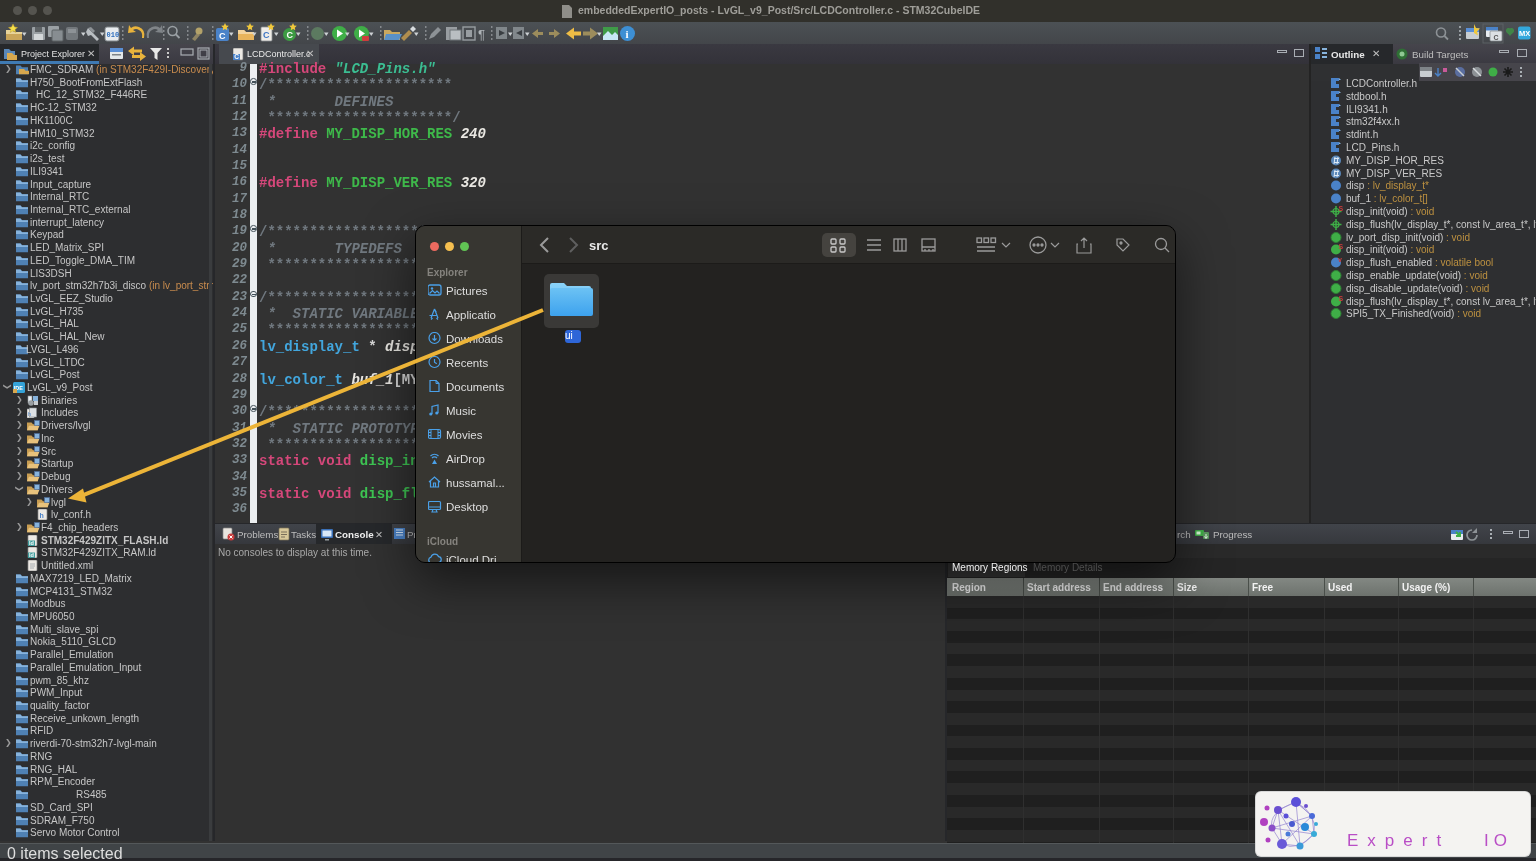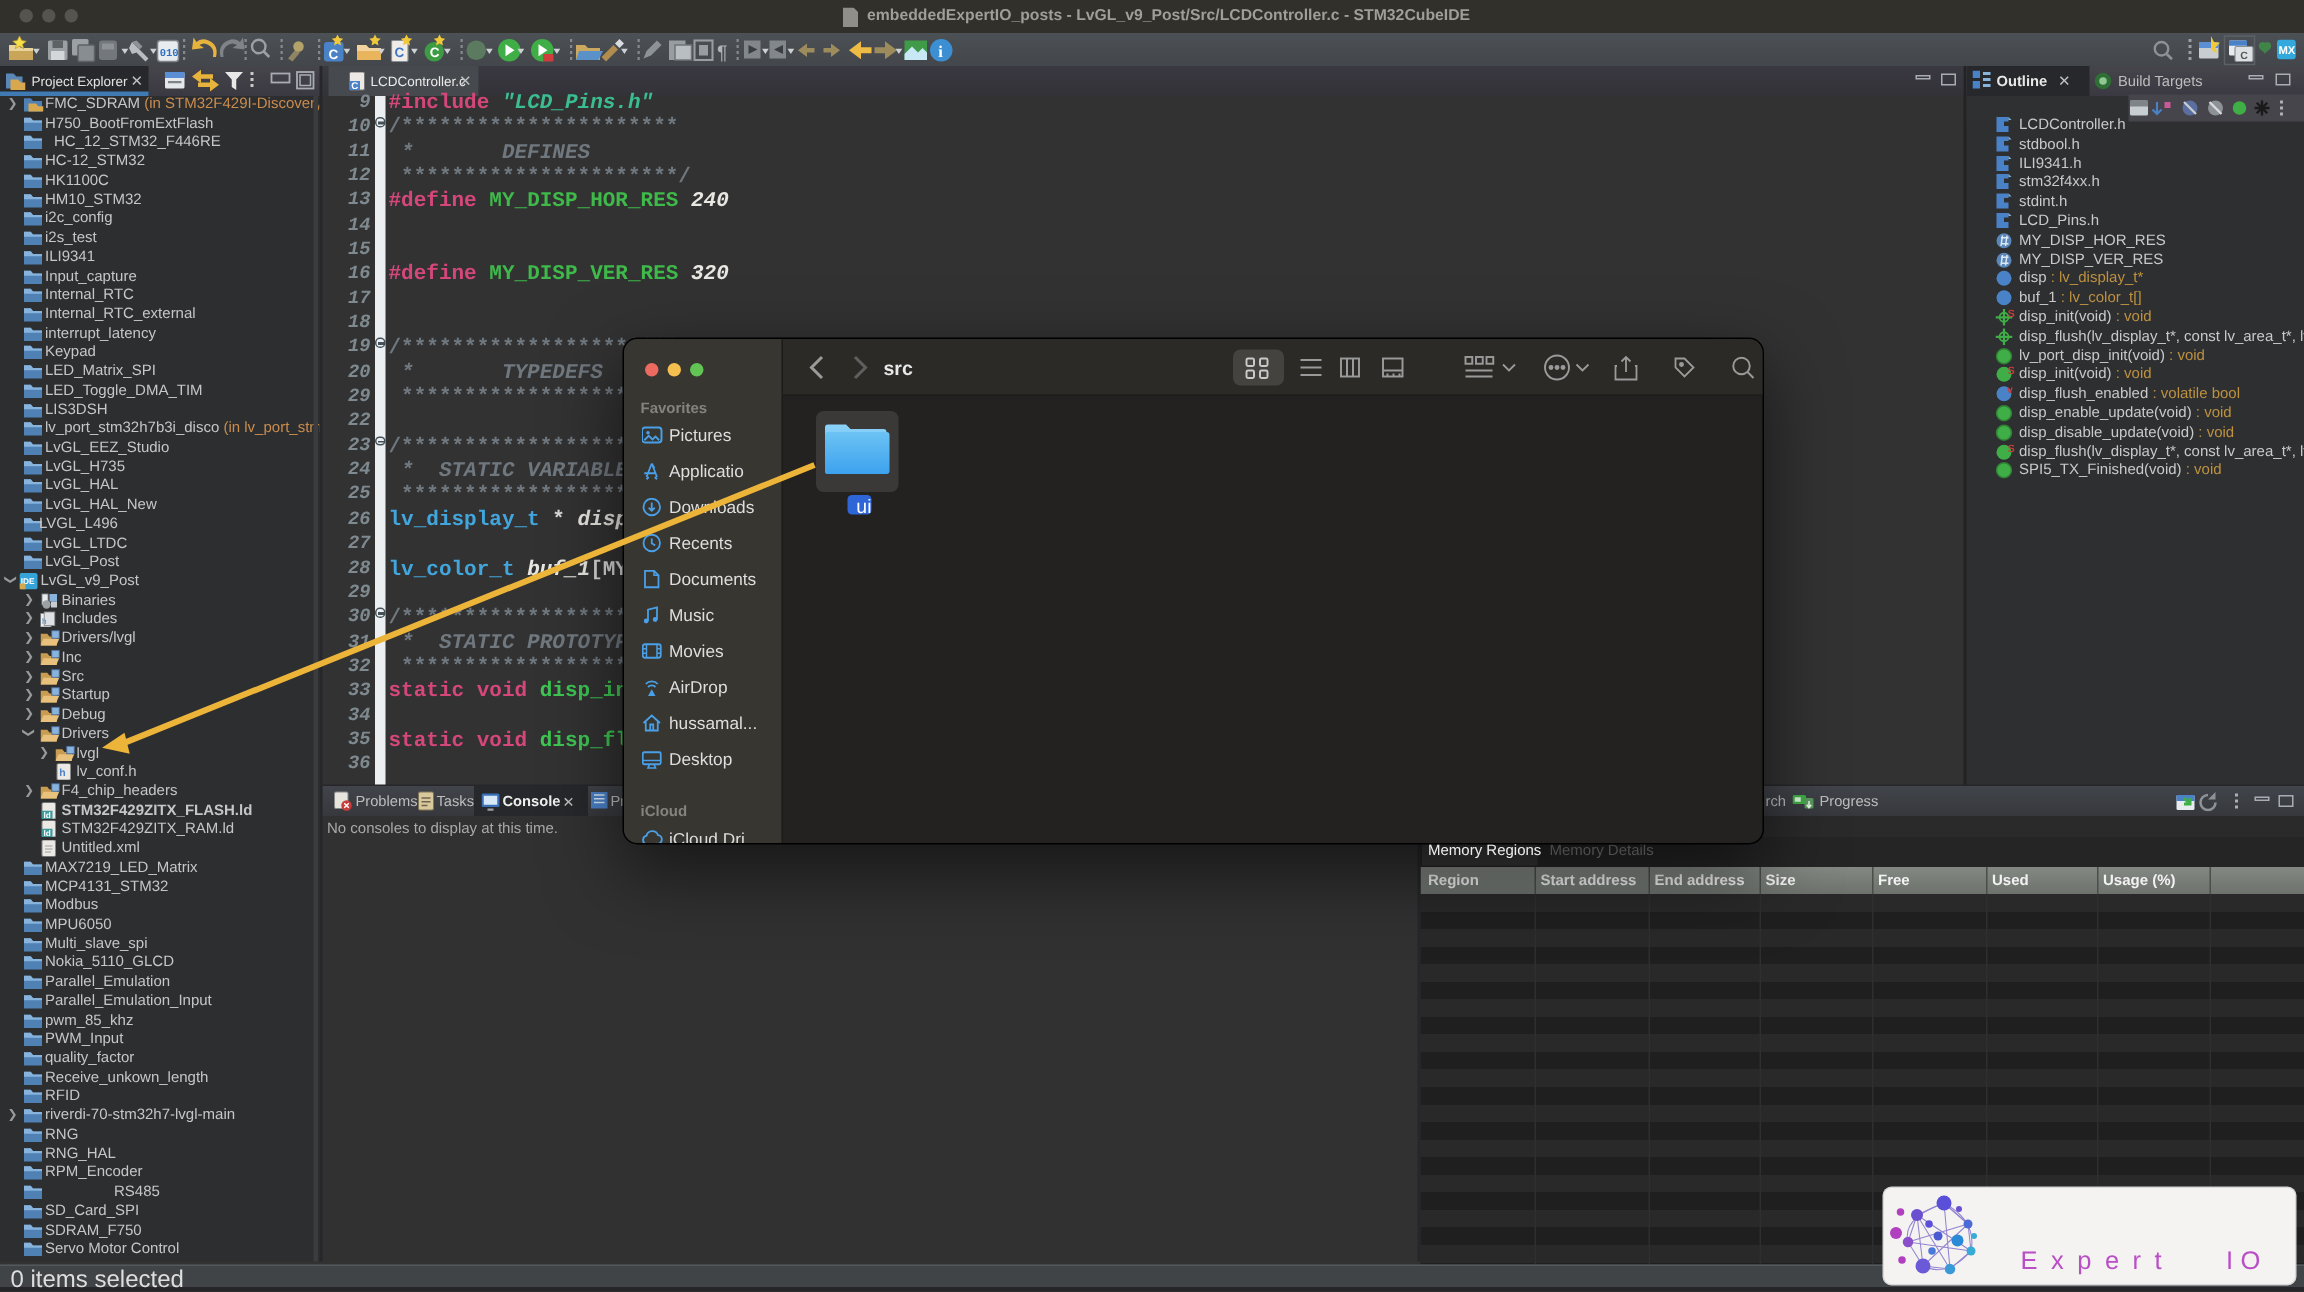--- a/index.html
+++ b/index.html
@@ -801,21 +801,21 @@
 <div class="abs" style="left:952px;top:562px;font-size:10px;color:#ededed;z-index:3">Memory Regions</div>
 <div class="abs" id="statusbar"></div>
 <div class="abs" style="left:0;top:858px;width:1536px;height:3px;background:#26262a;"></div>
 <div class="abs" style="left:7px;top:845px;font-size:16px;color:#dedede;">0 items selected</div>
 <div class="abs" id="finder">
 <div id="fsidebar"></div>
 <div id="ftoolbar"></div>
 <div class="abs" style="left:14px;top:16px;width:9px;height:9px;border-radius:50%;background:#ec6a5f;"></div>
 <div class="abs" style="left:29px;top:16px;width:9px;height:9px;border-radius:50%;background:#f5bf4f;"></div>
 <div class="abs" style="left:44px;top:16px;width:9px;height:9px;border-radius:50%;background:#61c454;"></div>
-<div class="flab" style="top:41px;">Favorites</div>
+<div class="flab" style="top:41px;">Explorer</div>
 <div class="frow" style="top:59px"><svg class="abs" style="left:-18px;top:-1px" width="15" height="14">
           <rect x="0" y="1" width="13" height="10" rx="2" fill="none" stroke="#4aa0e8" stroke-width="1.3"></rect>
           <circle cx="4" cy="4.5" r="1.2" fill="#4aa0e8"></circle>
           <path d="M1.5 9.5 l3 -3 l2.5 2.5 l2 -2 l2.5 2.5" stroke="#4aa0e8" stroke-width="1.2" fill="none"></path>
         </svg><span>Pictures</span></div>
 <div class="frow" style="top:83px"><svg class="abs" style="left:-18px;top:-1px" width="15" height="14">
           <path d="M6.5 1 l1.8 3.2 M6.5 1 l-3.5 9 M6.5 1 l3.5 9 M1.5 7.5 l7 0 M4.5 10 l-1.5 1.5 M8.5 10 l1.5 1.5" stroke="#4aa0e8" stroke-width="1.2" fill="none"></path>
         </svg><span>Applicatio</span></div>
 <div class="frow" style="top:107px"><svg class="abs" style="left:-18px;top:-1px" width="15" height="14">
           <circle cx="6.5" cy="6" r="5.5" fill="none" stroke="#4aa0e8" stroke-width="1.2"></circle>
@@ -895,21 +895,21 @@
             <stop offset="1" stop-color="#3da2ee"></stop>
           </linearGradient>
 <linearGradient id="fg2" x1="0" y1="0" x2="0" y2="1">
 <stop offset="0" stop-color="#8ad2f8"></stop>
             <stop offset="1" stop-color="#5cb6f2"></stop>
           </linearGradient>
         </defs>
 <path d="M2 8 q0 -2 2 -2 h12 l3 3 h22 q2 0 2 2 v26 q0 2 -2 2 h-37 q-2 0 -2 -2 z" fill="url(#fg2)"></path>
 <path d="M2 13 q0 -2 2 -2 h39 q2 0 2 2 v24 q0 2 -2 2 h-39 q-2 0 -2 -2 z" fill="url(#fg)"></path>
 </svg>
-<div class="abs" style="left:149px;top:104px;width:16px;height:12.5px;background:#2e66d8;border-radius:3px;color:#fff;font-size:13px;text-align:right;">ui</div>
+<div class="abs" style="left:149px;top:104px;width:16px;height:12.5px;background:#2e66d8;border-radius:3px;color:#fff;font-size:10px;text-align:left;">ui</div>
 </div>
 <div class="abs" style="left:1256px;top:792px;width:274px;height:64px;background:#f4f3f1;border-radius:5px;box-shadow:0 0 0 1px #d8d8d8;overflow:hidden;"></div>
 <svg class="abs" style="left:1258px;top:794px" width="80" height="60">
 <g stroke="#7b68c8" stroke-width=".7" fill="none" opacity=".8">
 <path d="M38 8 L20 16 L14 34 L24 50 L42 52 L56 40 L54 22 Z"></path>
 <path d="M38 8 L54 22 M38 8 L42 52 M20 16 L56 40 M14 34 L54 22 M24 50 L54 22 M20 16 L42 52 M14 34 L56 40 M20 16 L24 50"></path>
 <path d="M38 8 Q60 20 56 40 M38 8 Q10 18 14 34 M24 50 Q40 58 56 40"></path>
 </g>
 <circle cx="38" cy="8" r="5" fill="#5a4fd8"></circle>
 <circle cx="20" cy="16" r="4" fill="#6a4fd0"></circle>

